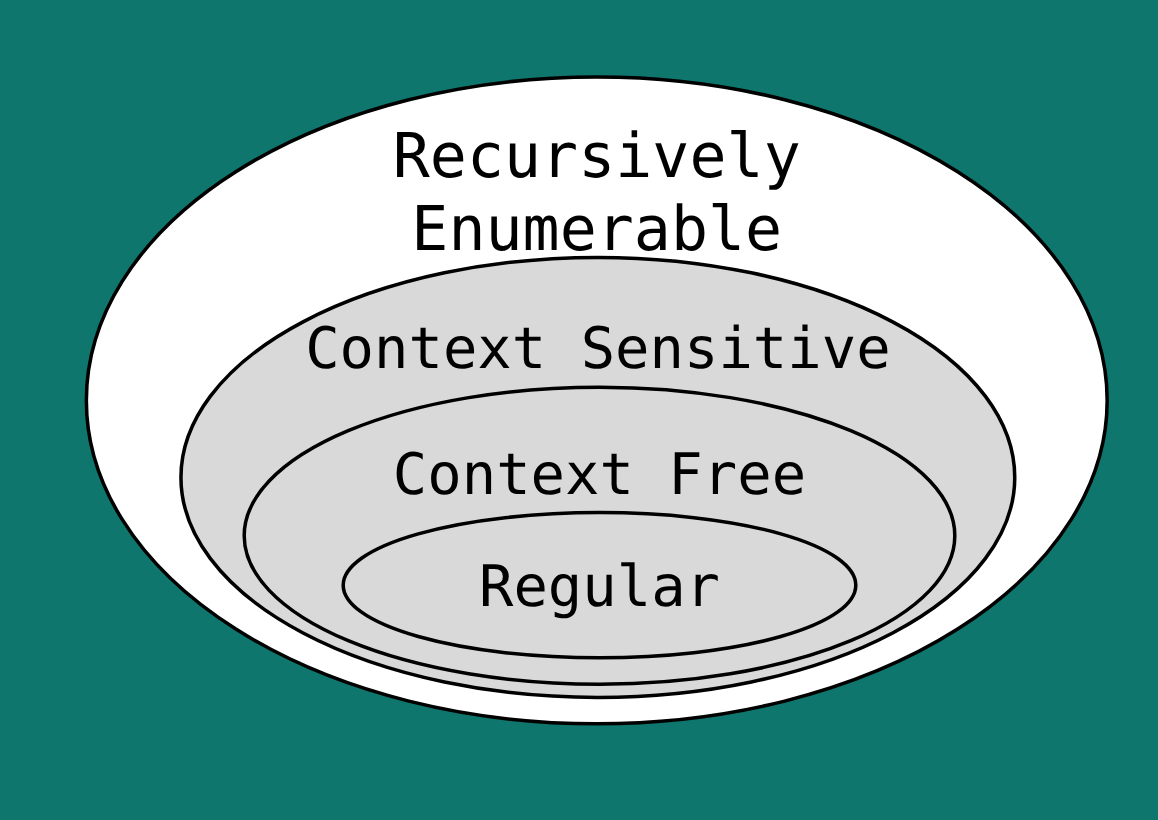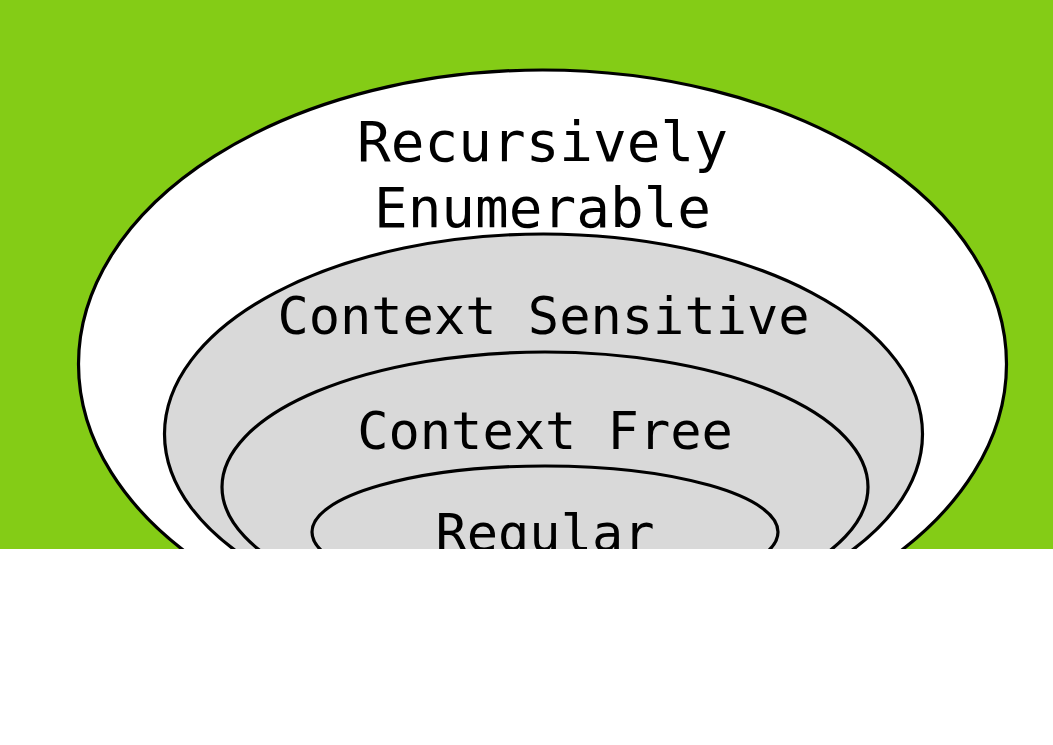--- a/index.html
+++ b/index.html
@@ -7,22 +7,22 @@
     margin: 0;
     padding: 0;
     background: #ffffff;
   }
   body {
     font-family: "DejaVu Sans Mono", "Liberation Mono", monospace;
   }
   #diagram-root {
     position: relative;
     width: 1053px;
-    height: 549px;
-    background: #84cc16;
+    height: 745px;
+    background: #0f766e;
     overflow: hidden;
   }
   #chomsky-svg {
     display: block;
     width: 1053px;
     height: 745px;
   }
   .set-ellipse {
     stroke: #000000;
     stroke-width: 3.2;

